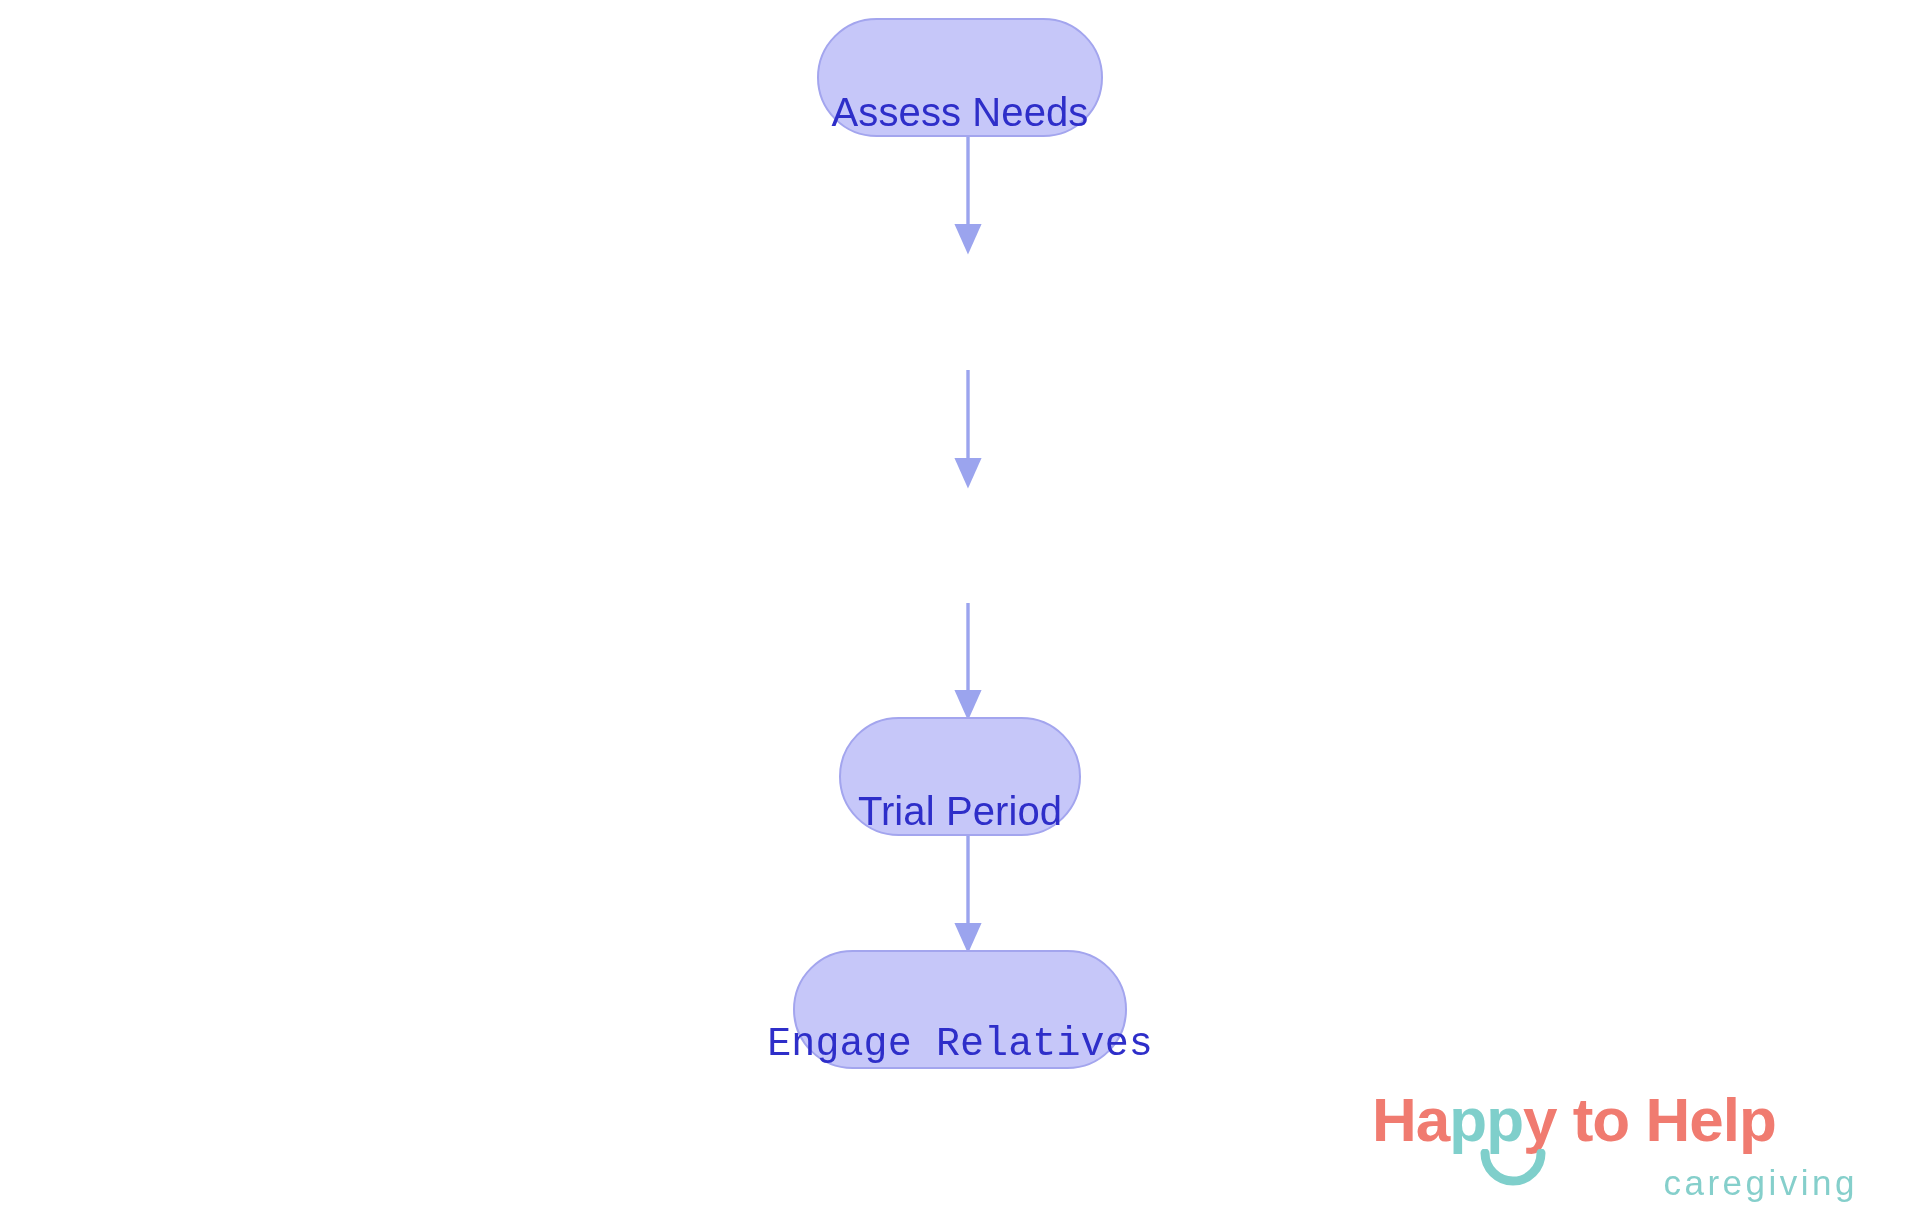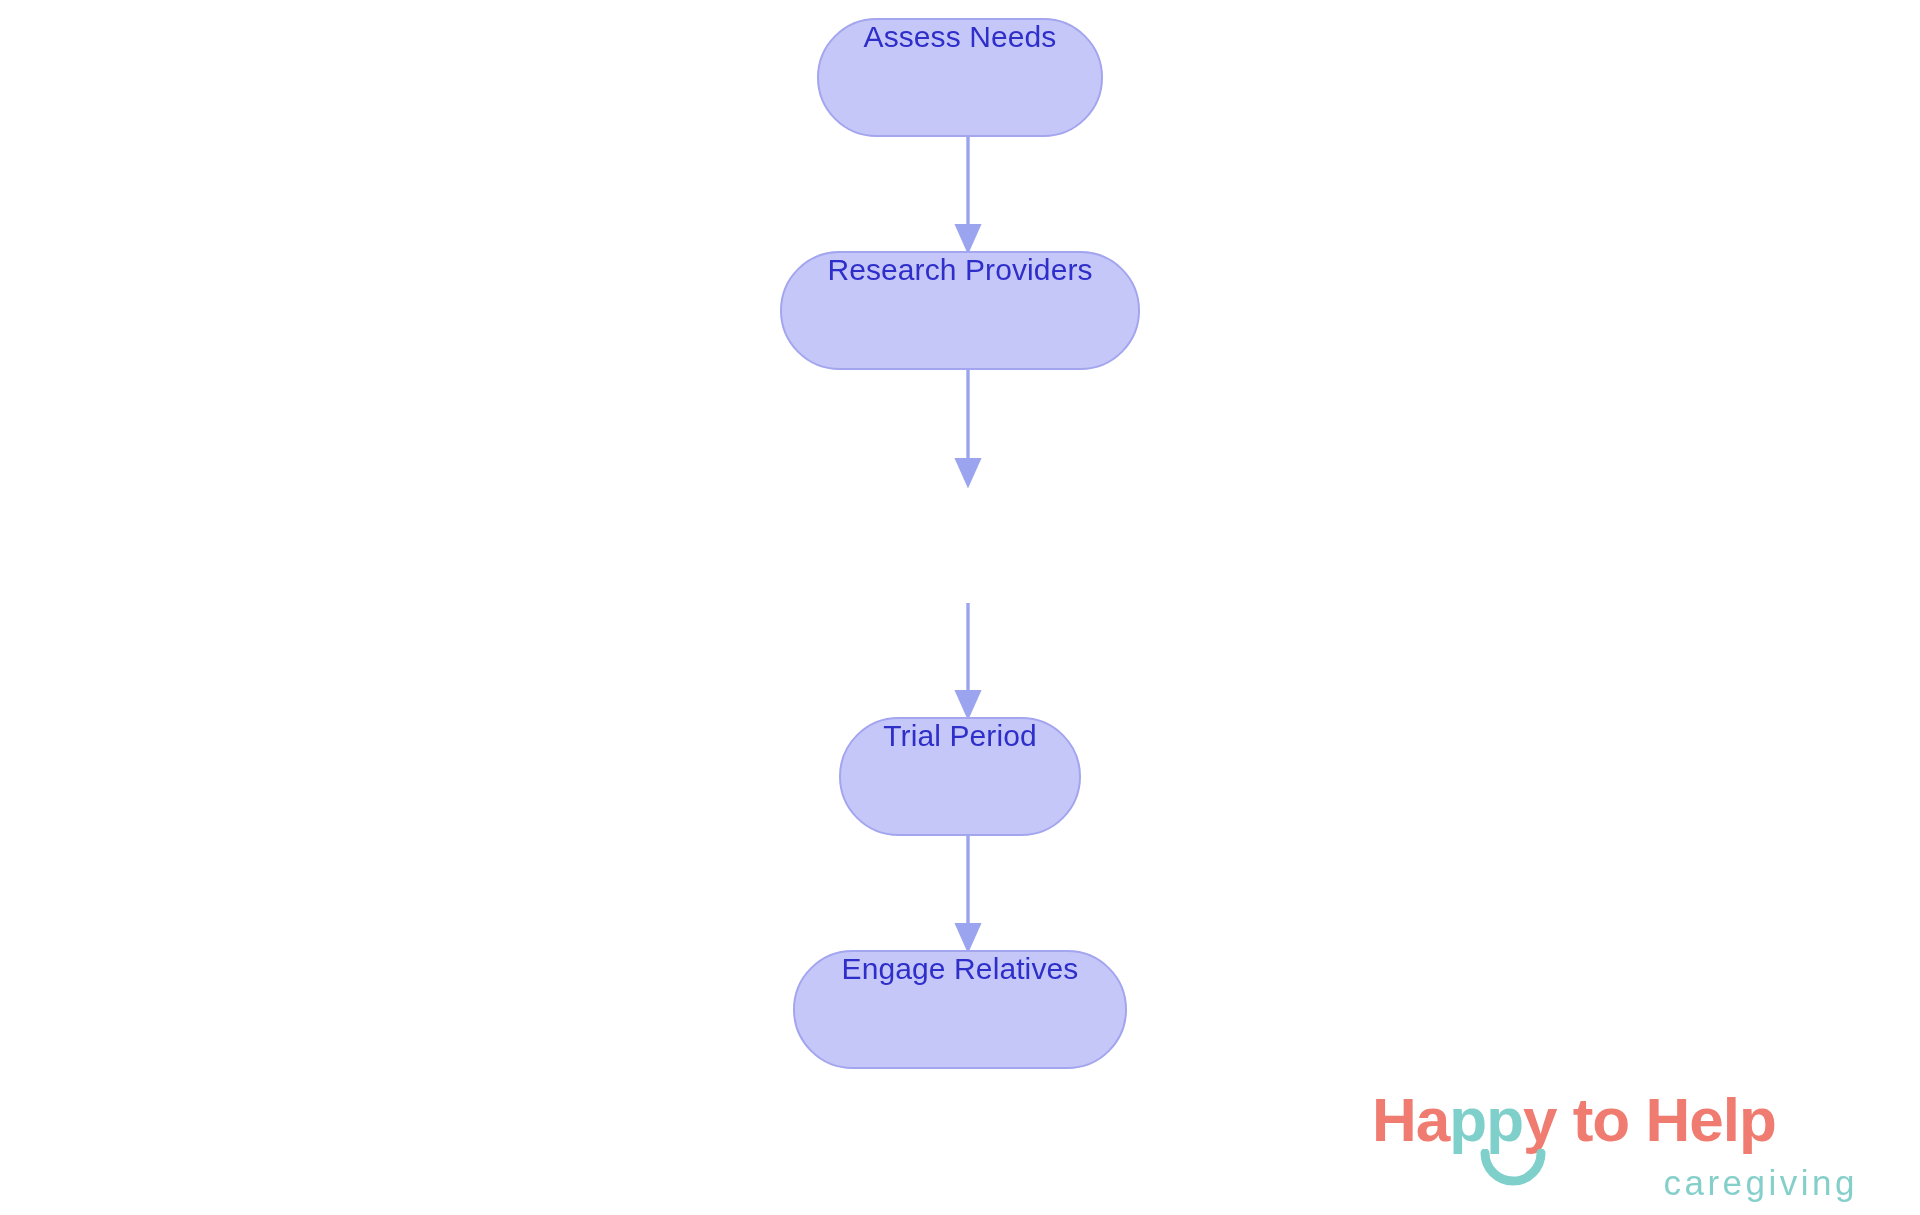--- a/index.html
+++ b/index.html
@@ -43,37 +43,37 @@
     justify-content: center;
   }
 
   .node {
     box-sizing: border-box;
     height: 119px;
     border-radius: 60px;
     background: #c6c7f9;
     border: 2px solid #a3a5ee;
     display: flex;
-    align-items: flex-start;
+    align-items: flex-end;
     justify-content: center;
     color: #2e2ec9;
-    font-size: 30px;
+    font-size: 40px;
     font-weight: 400;
     letter-spacing: 0.1px;
     white-space: nowrap;
     padding: 0 40px;
     user-select: none;
   }
 
   
   .n0 { width: 286px; }
   .n1 { width: 360px; }
   .n2 { width: 492px; }
   .n3 { width: 242px; }
-  .n4 { width: 334px; }
+  .n4 { width: 334px; font-family: Liberation Mono, monospace; }
 
   
   #connectors {
     position: absolute;
     left: 0;
     top: 0;
     width: 1920px;
     height: 1215px;
     pointer-events: none;
   }
@@ -138,25 +138,20 @@
   </svg>
 
   <div class="flow">
 
     <div class="node-row" style="top:18px;">
       <div class="node n0">
         <span>Assess Needs</span>
       </div>
     </div>
 
-    <div class="node-row" style="top:251px;">
-      <div class="node n1">
-        <span>Research Providers</span>
-      </div>
-    </div>
 
 
     <div class="node-row" style="top:717px;">
       <div class="node n3">
         <span>Trial Period</span>
       </div>
     </div>
 
     <div class="node-row" style="top:950px;">
       <div class="node n4">

